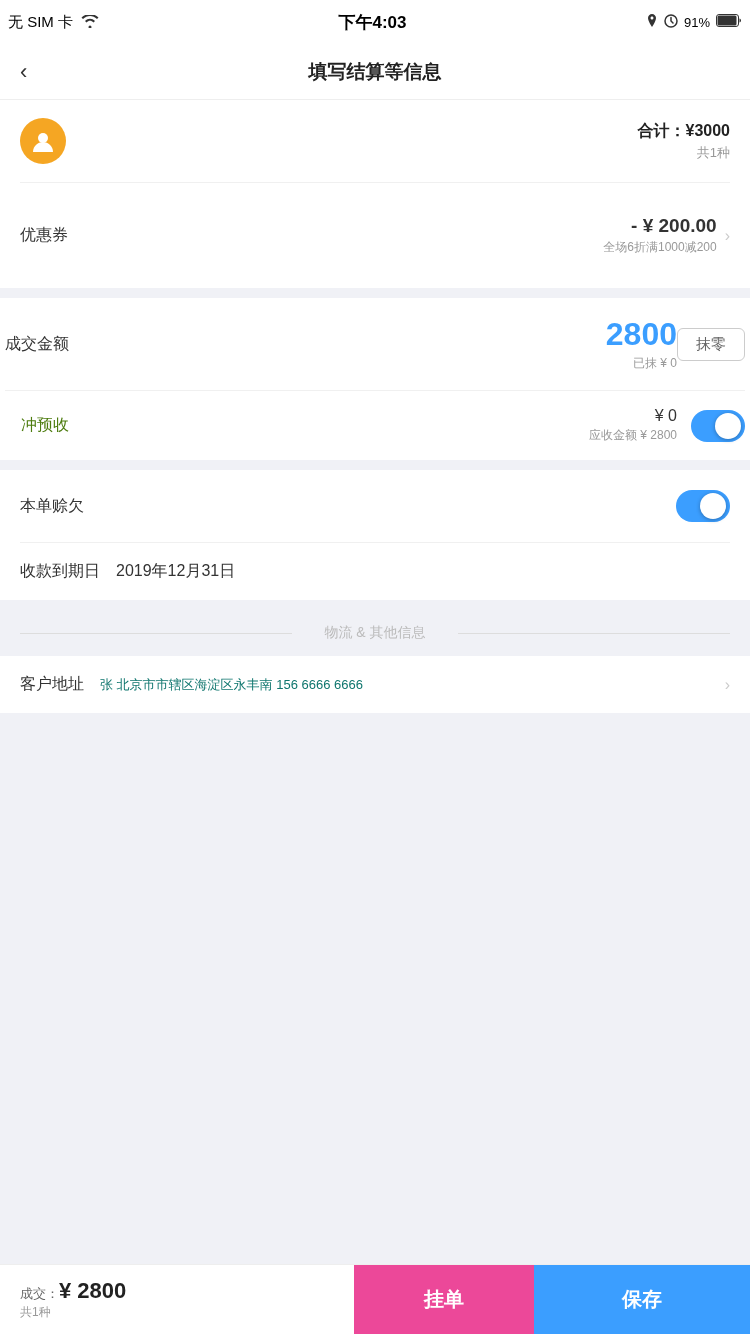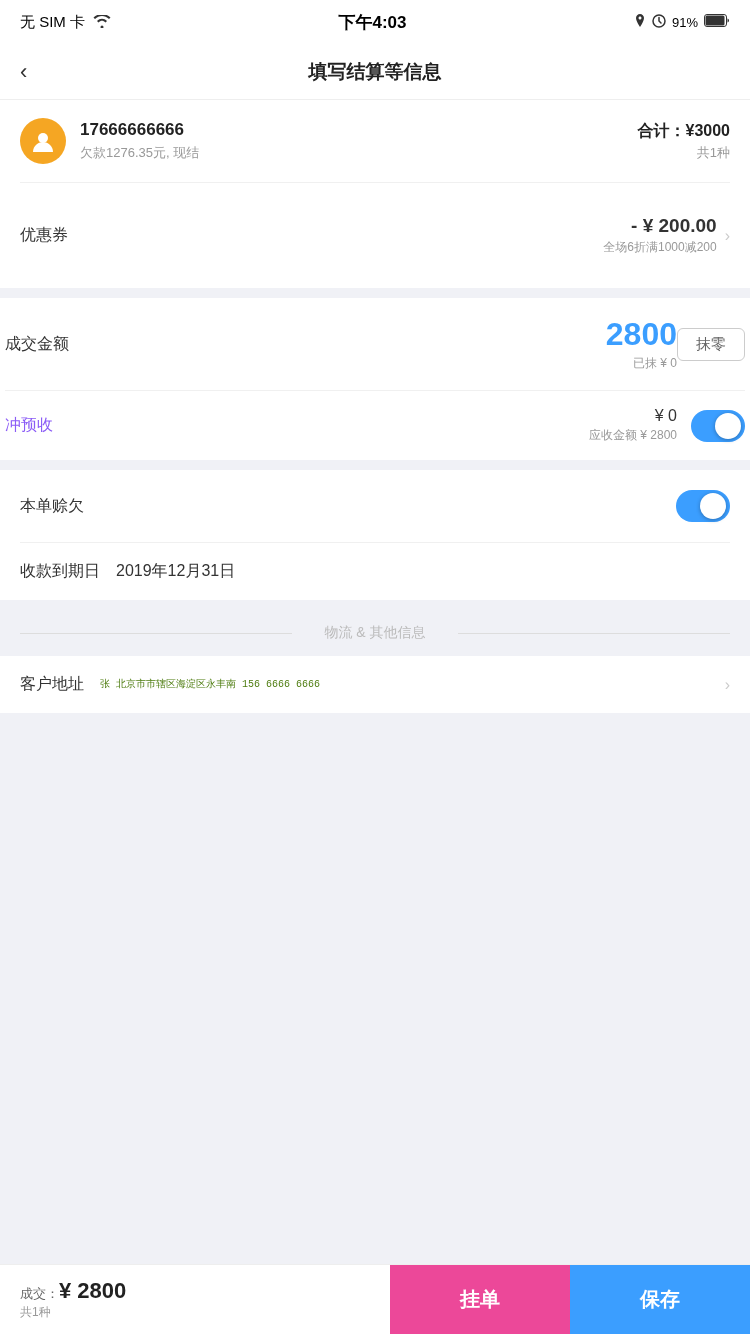--- a/index.html
+++ b/index.html
@@ -13,21 +13,21 @@
       overflow-x: hidden;
     }
 
     
     .status-bar {
       height: 44px;
       background: #fff;
       display: flex;
       align-items: center;
       justify-content: space-between;
-      padding: 0 20px;
+      padding: 0 8px;
       font-size: 15px;
       font-weight: 500;
     }
     .status-left { display: flex; align-items: center; gap: 8px; }
     .status-center { font-size: 17px; font-weight: 600; }
     .status-right { display: flex; align-items: center; gap: 6px; font-size: 13px; }
 
     
     .nav-bar {
       height: 56px;
@@ -188,21 +188,22 @@
     
     .precollect-row {
       display: flex;
       align-items: center;
       justify-content: space-between;
       padding: 16px 0;
       border-top: 1px solid #f0f0f0;
     }
     .precollect-label {
       font-size: 16px;
-      color: #8b5cf6;
+      color: #4d7c0f;
+      margin-left: 16px;
     }
     .precollect-right {
       display: flex;
       align-items: center;
       gap: 14px;
     }
     .precollect-amount {
       text-align: right;
     }
     .precollect-value {
@@ -305,26 +306,25 @@
       align-items: center;
       justify-content: space-between;
       padding: 18px 0;
     }
     .address-label {
       font-size: 16px;
       color: #333;
       min-width: 70px;
     }
     .address-value {
-      font-size: 10px;
-      color: #4d7c0f;
+      font-size: 13px;
+      color: #0f766e;
       flex: 1;
       padding: 0 10px;
       line-height: 1.5;
-      font-family: Liberation Mono, monospace;
     }
 
     
     .footer {
       position: fixed;
       bottom: 0;
       left: 0;
       width: 750px;
       height: 70px;
       background: #fff;
@@ -355,21 +355,21 @@
       background: #ec4899;
       display: flex;
       align-items: center;
       justify-content: center;
       font-size: 20px;
       color: #fff;
       font-weight: 600;
       cursor: pointer;
     }
     .footer-btn-save {
-      width: 180px;
+      width: 216px;
       height: 70px;
       background: #3b9eff;
       display: flex;
       align-items: center;
       justify-content: center;
       font-size: 20px;
       color: #fff;
       font-weight: 600;
       cursor: pointer;
     }
@@ -423,24 +423,20 @@
 
   <div class="card">
     <div class="customer-row">
       <div class="customer-left">
         <div class="avatar">
           <svg width="26" height="26" viewBox="0 0 26 26" fill="white">
             <circle cx="13" cy="10" r="5"></circle>
             <path d="M3 24c0-5.5 4.5-10 10-10s10 4.5 10 10"></path>
           </svg>
         </div>
-        <div>
-          <div class="customer-name">17666666666</div>
-          <div class="customer-sub">欠款1276.35元, 现结</div>
-        </div>
       </div>
       <div class="customer-right">
         <div class="total-value">合计：¥3000</div>
         <div class="total-count">共1种</div>
       </div>
     </div>
 
     <div class="coupon-row">
       <div class="coupon-label">优惠券</div>
       <div class="coupon-right">

